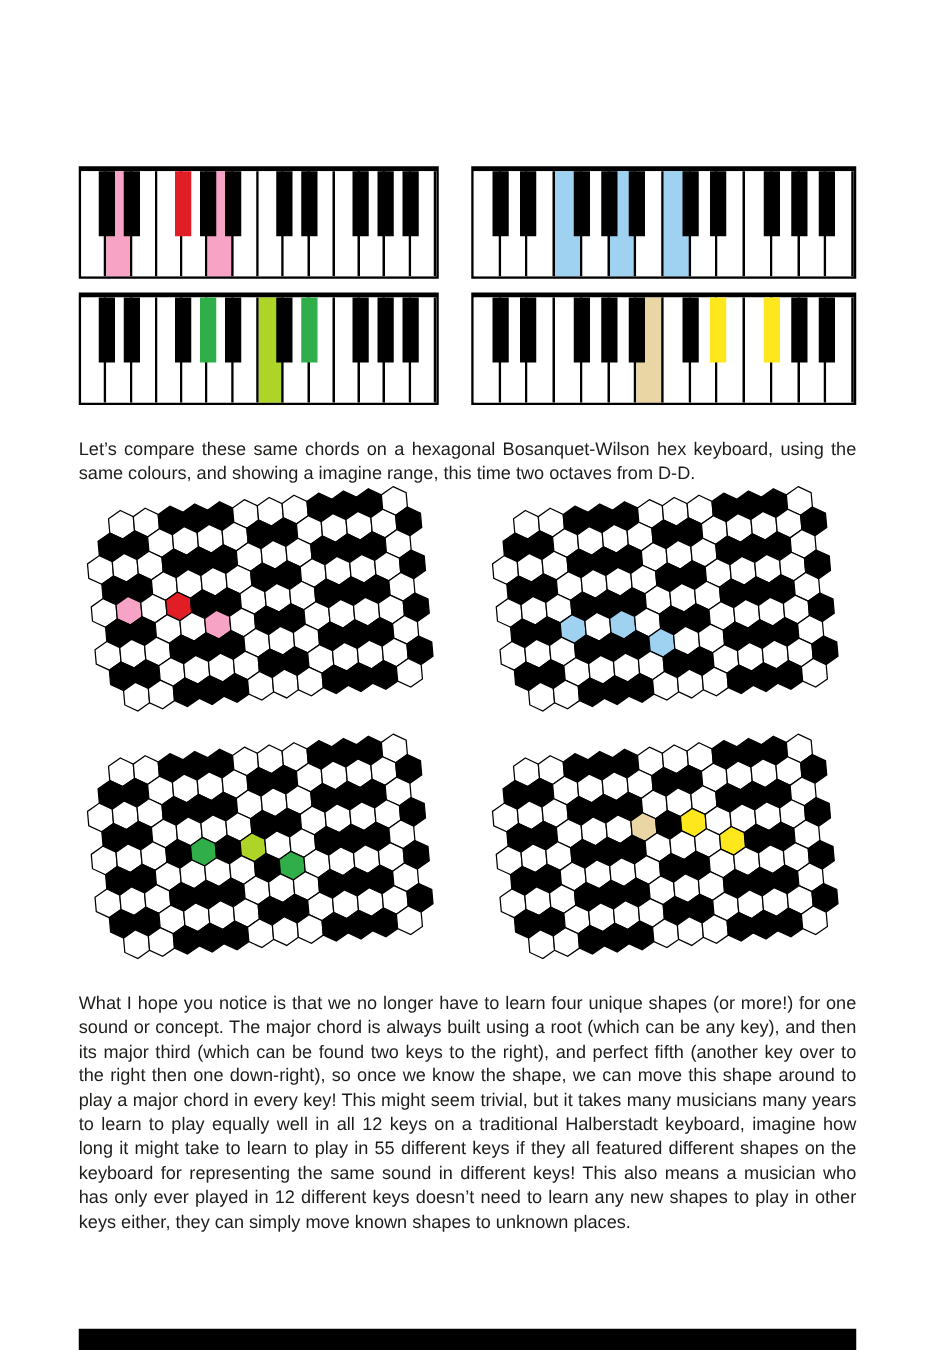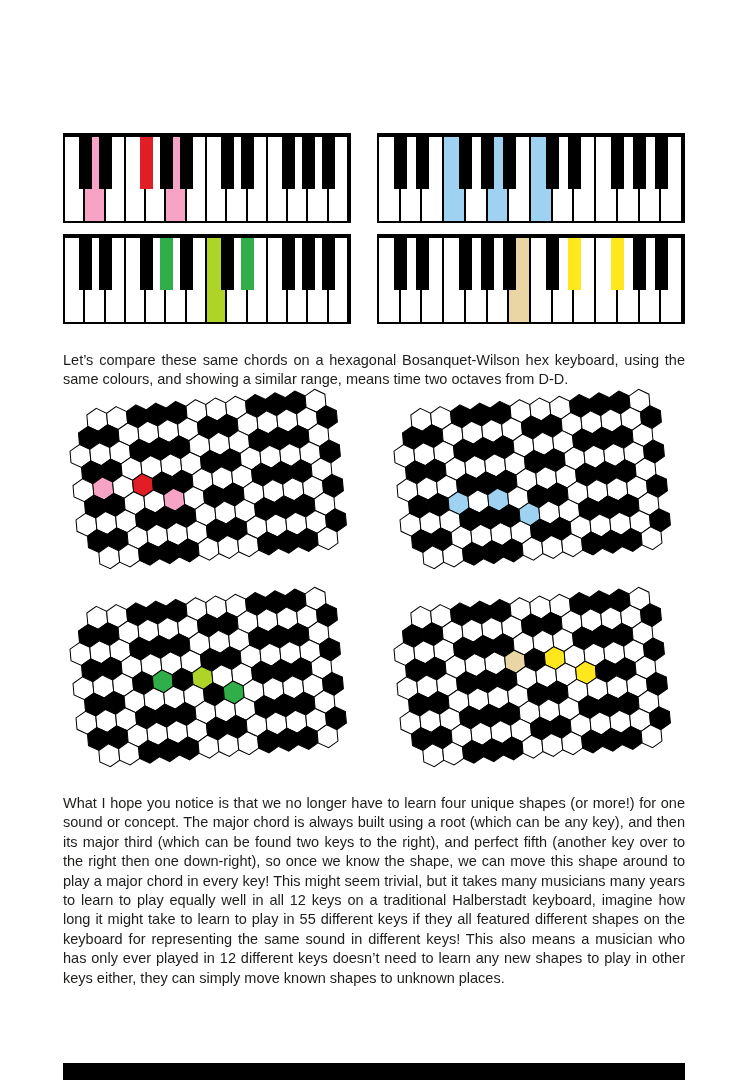--- a/index.html
+++ b/index.html
@@ -144,21 +144,21 @@
         <div class="bkey" style="left: calc(35.7143% - 6.5px);"></div>
         <div class="bkey" style="left: calc(42.8571% - 6.5px);"></div>
         <div class="bkey" style="left: calc(57.1429% - 6.5px);"></div>
         <div class="bkey" style="left: calc(64.2857% - 6.5px); background: rgb(255, 231, 29);"></div>
         <div class="bkey" style="left: calc(78.5714% - 6.5px); background: rgb(255, 231, 29);"></div>
         <div class="bkey" style="left: calc(85.7143% - 6.5px);"></div>
         <div class="bkey" style="left: calc(92.8571% - 6.5px);"></div>
       </div>
   </div>
 
-  <p class="para" id="para1">Let’s compare these same chords on a hexagonal Bosanquet-Wilson hex keyboard, using the same colours, and showing a similar range, means time two octaves from D-D.</p>
+  <p class="para" id="para1">Let’s compare these same chords on a hexagonal Bosanquet-Wilson hex keyboard, using the same colours, and showing a imagine range, this time two octaves from D-D.</p>
 
   <div class="kb-grid hexes">
     <div class="hexwrap">
         <svg width="273" height="165">
           <polygon points="31.9,2.0 41.8,7.8 41.8,19.3 31.9,25.0 21.9,19.3 21.9,7.8" fill="#ffffff" stroke="#000000" stroke-width="1"></polygon>
           <polygon points="51.8,2.0 61.8,7.8 61.8,19.3 51.8,25.0 41.8,19.3 41.8,7.8" fill="#ffffff" stroke="#000000" stroke-width="1"></polygon>
           <polygon points="71.7,2.0 81.7,7.8 81.7,19.3 71.7,25.0 61.8,19.3 61.8,7.8" fill="#000000" stroke="#000000" stroke-width="1"></polygon>
           <polygon points="91.6,2.0 101.6,7.8 101.6,19.3 91.6,25.0 81.7,19.3 81.7,7.8" fill="#000000" stroke="#000000" stroke-width="1"></polygon>
           <polygon points="111.6,2.0 121.5,7.8 121.5,19.3 111.6,25.0 101.6,19.3 101.6,7.8" fill="#000000" stroke="#000000" stroke-width="1"></polygon>
           <polygon points="131.5,2.0 141.4,7.8 141.4,19.3 131.5,25.0 121.5,19.3 121.5,7.8" fill="#ffffff" stroke="#000000" stroke-width="1"></polygon>

